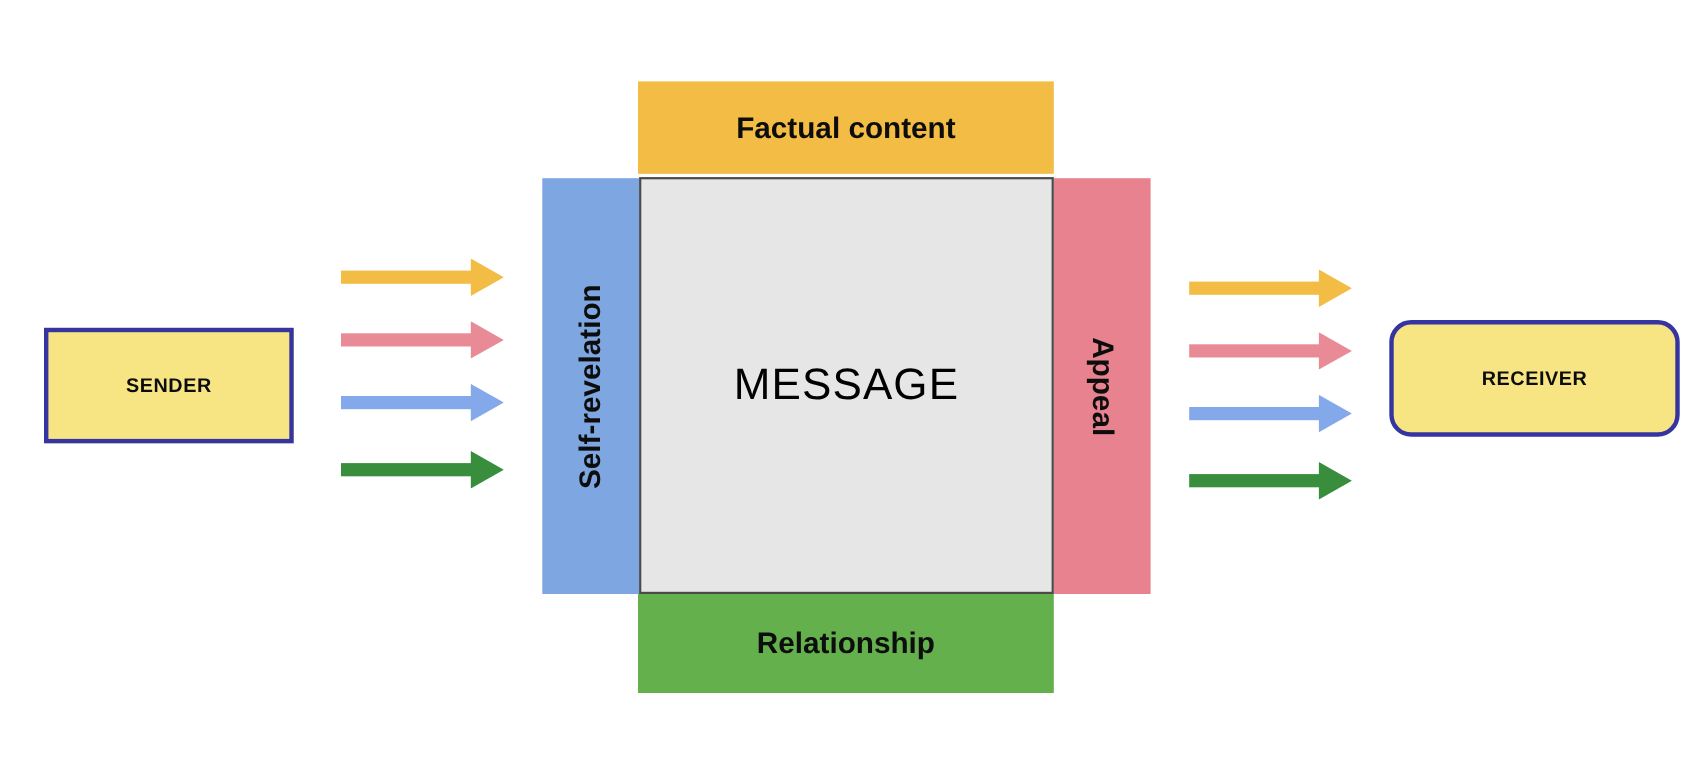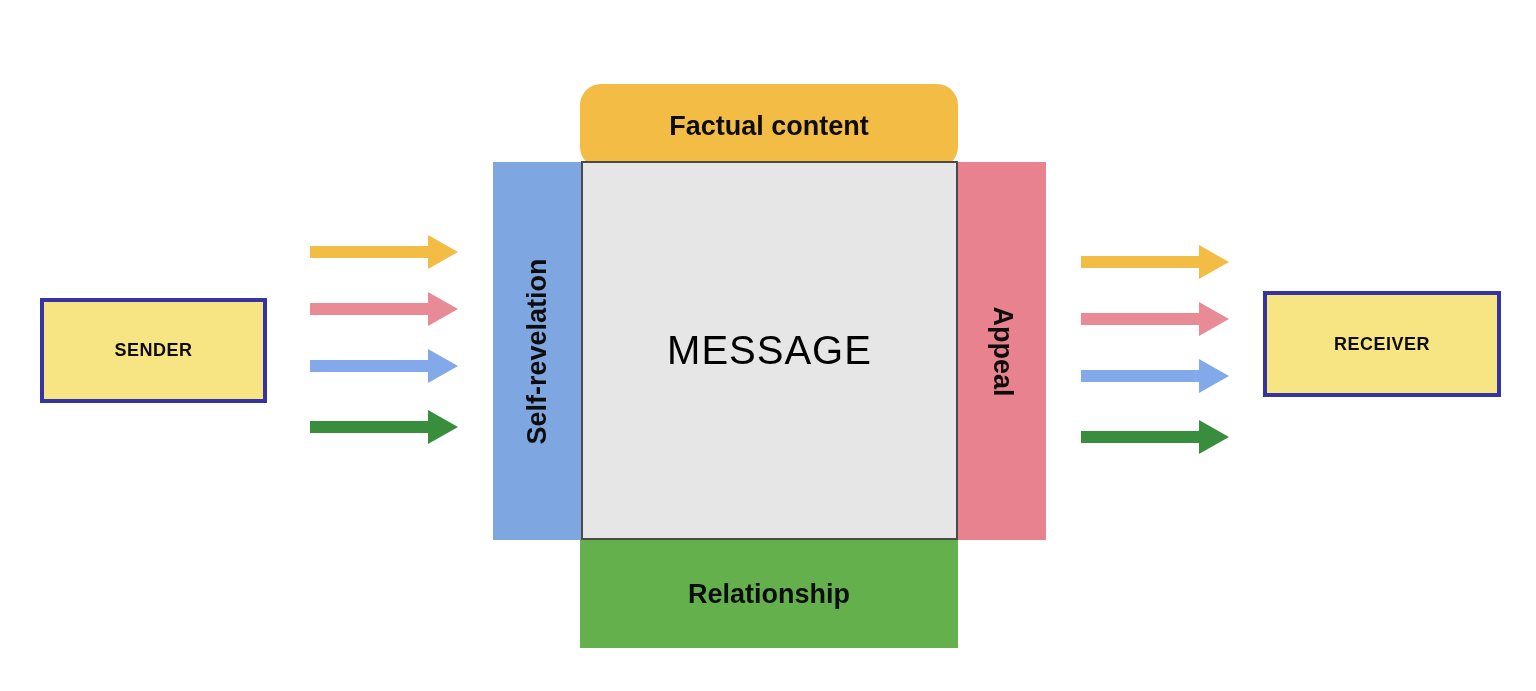--- a/index.html
+++ b/index.html
@@ -16,43 +16,43 @@
   
   .endpoint-box {
     position: absolute;
     border: 4px solid #3534A1;
     background: #F7E584;
     display: flex; align-items: center; justify-content: center;
     font-weight: bold; font-size: 18px; color: #0d0d0d;
     letter-spacing: 0.5px;
   }
   .sender-box   { left: 40px;   top: 298px; width: 227px; height: 105px; }
-  .receiver-box { left: 1263px; top: 291px; width: 238px; height: 106px; }
+  .receiver-box { left: 1263px; top: 291px; width: 264px; height: 106px; border-radius: 20px; }
 
   
   .message-box {
     position: absolute;
     left: 581px; top: 161px; width: 377px; height: 379px;
     background: #E6E6E6;
     border: 2px solid #4A4A4A;
     display: flex; align-items: center; justify-content: center;
     font-weight: normal; font-size: 40px; color: #000;
     letter-spacing: 1px;
     z-index: 2;
   }
 
   
   .side-bar {
     position: absolute;
     display: flex; align-items: center; justify-content: center;
     font-weight: bold; font-size: 27px; color: #0d0d0d;
     z-index: 1;
   }
-  .side-top    { left: 580px; top: 84px;  width: 378px; height: 84px; border-radius: 21px; }
-  .side-bottom { left: 580px; top: 540px; width: 378px; height: 108px; }
+  .side-top    { left: 580px; top: 74px;  width: 378px; height: 84px; }
+  .side-bottom { left: 580px; top: 540px; width: 378px; height: 90px; }
   .side-left   { left: 493px; top: 162px; width: 88px;  height: 378px; }
   .side-right  { left: 958px; top: 162px; width: 88px;  height: 378px; }
   .side-left .bar-label  { transform: rotate(-90deg); white-space: nowrap; }
   .side-right .bar-label { transform: rotate(90deg);  white-space: nowrap; }
 
   
   .arrow {
     position: absolute;
     width: 148px; height: 34px;
     display: block;

